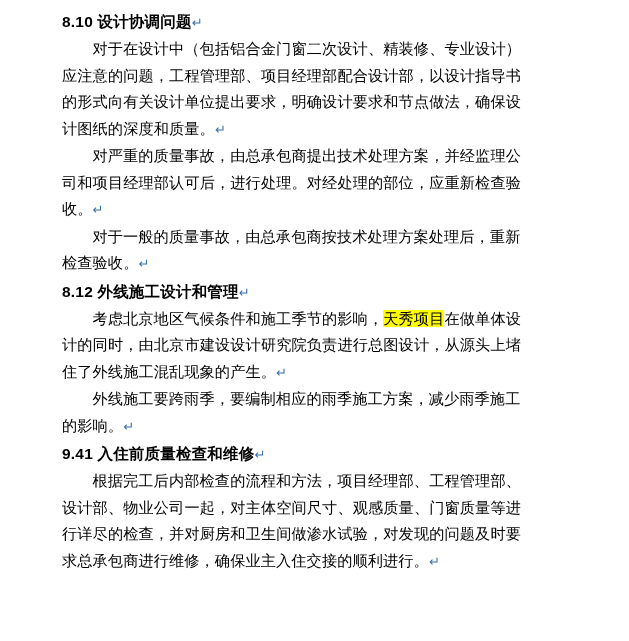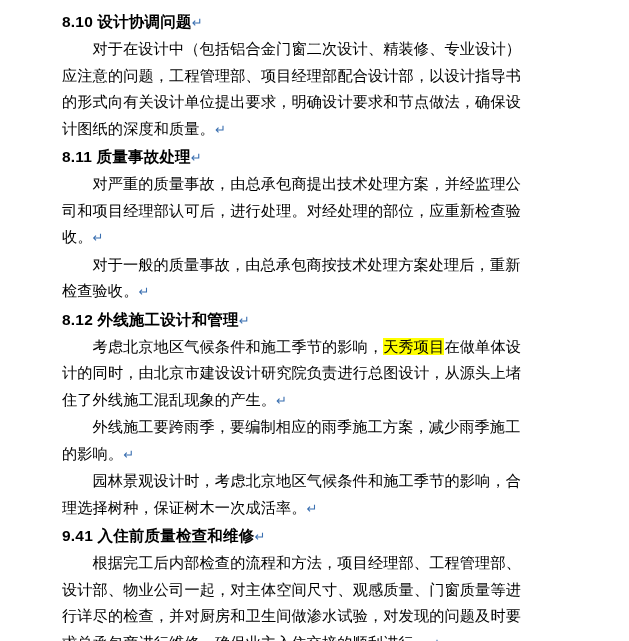--- a/index.html
+++ b/index.html
@@ -63,23 +63,20 @@
 <div class="page">
 
   <h2 class="heading">
     <span>8.10 设计协调问题</span><span class="pilcrow">↵</span>
   </h2>
 
   <p class="para">
     <span>对于在设计中（包括铝合金门窗二次设计、精装修、专业设计）应注意的问题，工程管理部、项目经理部配合设计部，以设计指导书的形式向有关设计单位提出要求，明确设计要求和节点做法，确保设计图纸的深度和质量。</span><span class="pilcrow">↵</span>
   </p>
 
-  <h2 class="heading">
-    <span>8.11 质量事故处理</span><span class="pilcrow">↵</span>
-  </h2>
 
   <p class="para">
     <span>对严重的质量事故，由总承包商提出技术处理方案，并经监理公司和项目经理部认可后，进行处理。对经处理的部位，应重新检查验收。</span><span class="pilcrow">↵</span>
   </p>
 
   <p class="para nojustify">
     <span>对于一般的质量事故，由总承包商按技术处理方案处理后，重新检查验收。</span><span class="pilcrow">↵</span>
   </p>
 
   <h2 class="heading">
@@ -88,23 +85,20 @@
 
   <p class="para">
     <span>考虑北京地区气候条件和施工季节的影响，</span><span class="hl">天秀项目</span><span>在做单体设计的同时，由北京市建设设计研究院负责进行总图设计，从源头上堵住了外线施工混乱现象的产生。</span><span class="pilcrow">↵</span>
   </p>
 
 
   <p class="para nojustify">
     <span>外线施工要跨雨季，要编制相应的雨季施工方案，减少雨季施工的影响。</span><span class="pilcrow">↵</span>
   </p>
 
-  <p class="para">
-    <span>园林景观设计时，考虑北京地区气候条件和施工季节的影响，合理选择树种，保证树木一次成活率。</span><span class="pilcrow">↵</span>
-  </p>
 
   <h2 class="heading">
     <span>9.41 入住前质量检查和维修</span><span class="pilcrow">↵</span>
   </h2>
 
   <p class="para">
     <span>根据完工后</span><span class="underline">内部</span><span>检查的流程和方法，项目经理部、工程管理部、设计部、物业公司一起，对主体空间尺寸、观感质量、门窗质量等进行详尽的检查，并对厨房和卫生间做渗水试验，对发现的问题及时要求总承包商进行维修，确保业主入住交接的顺利进行。</span><span class="pilcrow">↵</span>
   </p>
 
 </div>

